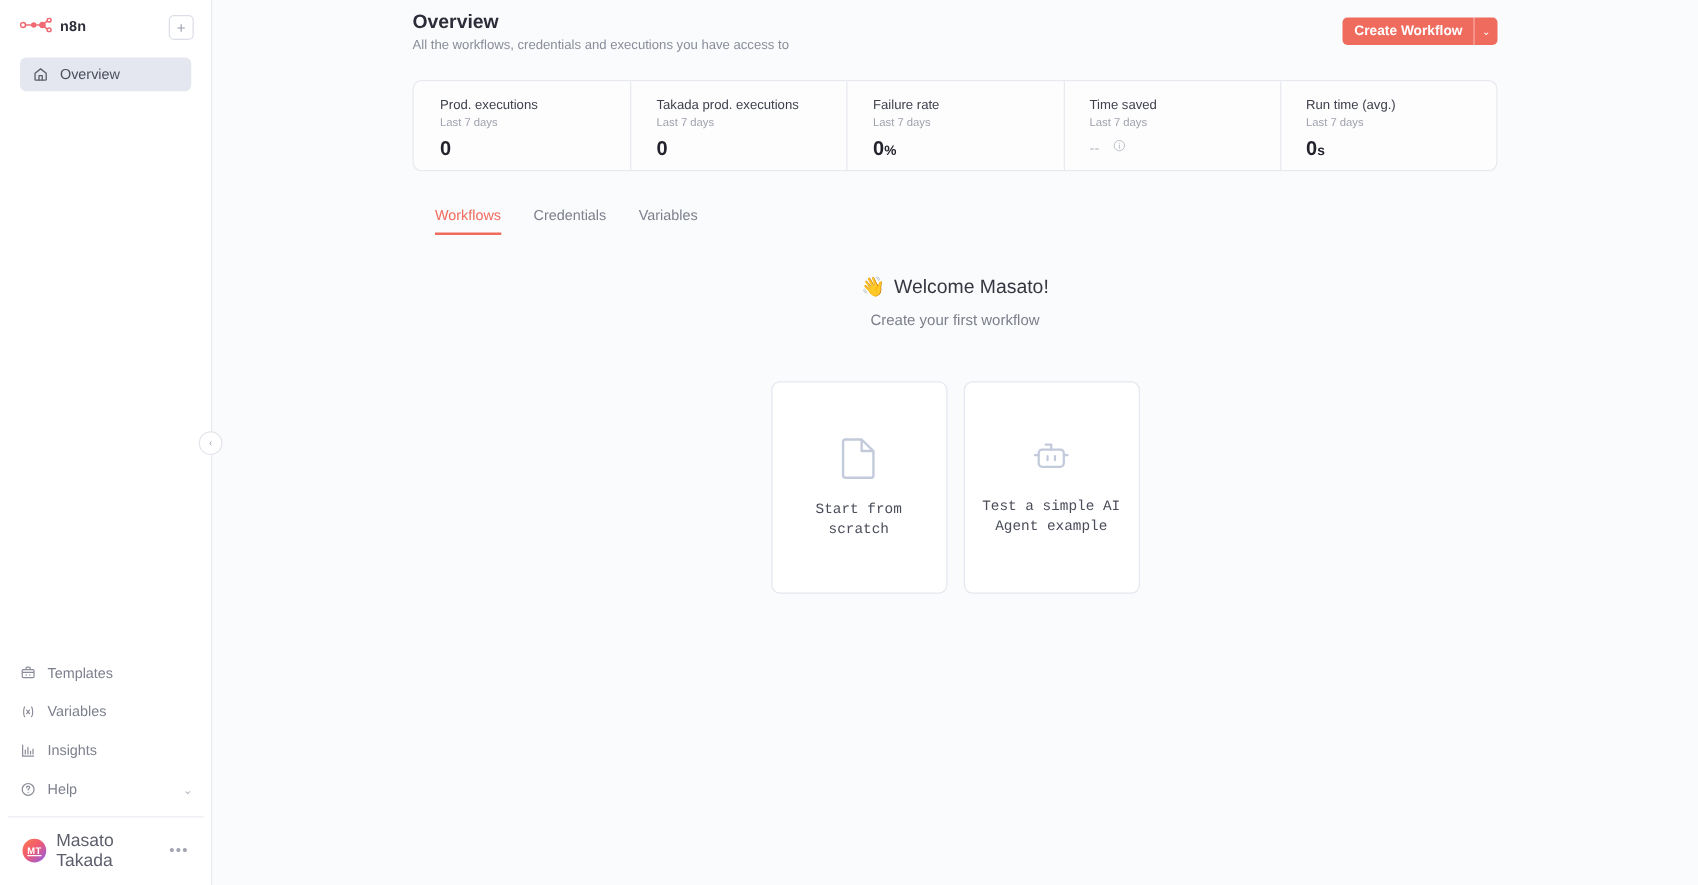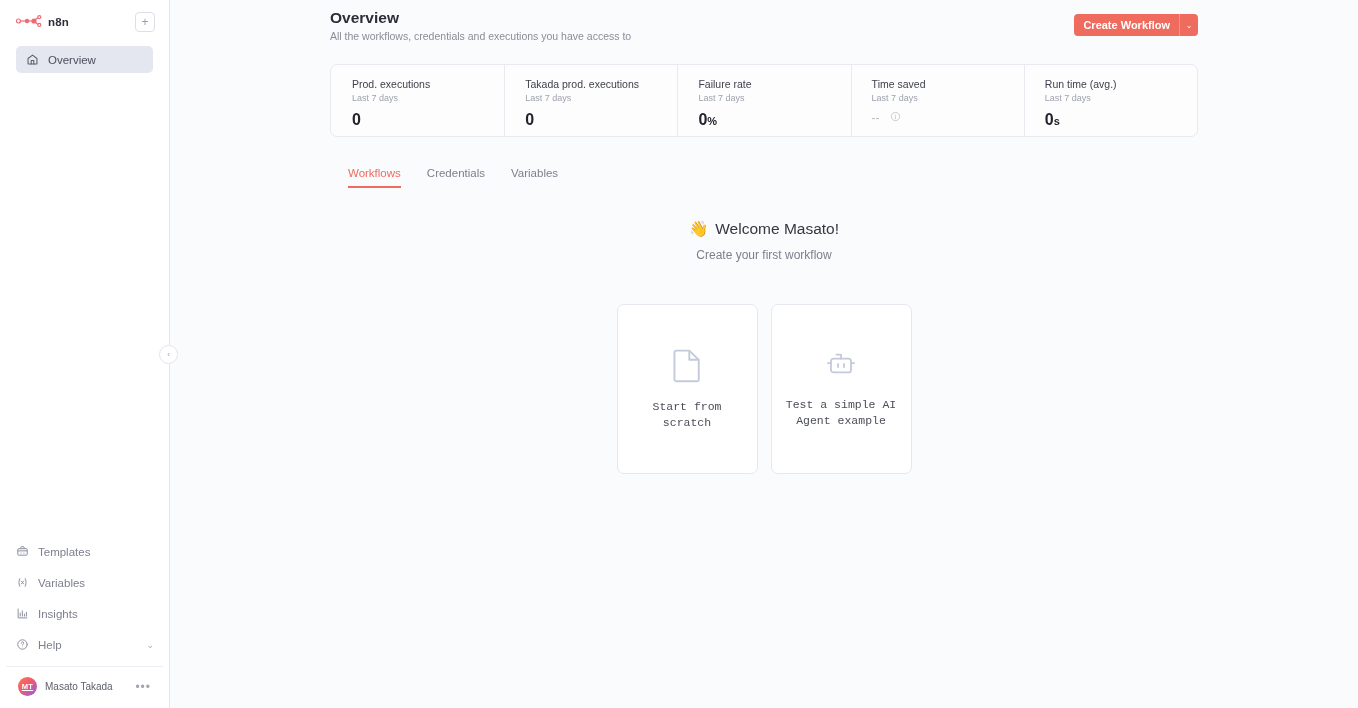--- a/index.html
+++ b/index.html
@@ -51,21 +51,21 @@
     border-top: 1px solid #eceef3;
     padding: 10px 12px 12px 12px; margin-top: 6px; cursor: pointer;
   }
   .avatar {
     width: 19px; height: 19px; border-radius: 50%;
     background: linear-gradient(135deg,#ff7a4d 0%, #f05a6e 45%, #8d5cf0 100%);
     color: #fff; font-size: 7.5px; font-weight: 700;
     display: flex; align-items: center; justify-content: center;
     flex: 0 0 19px; letter-spacing: .3px; text-decoration: underline;
   }
-  .user-name { font-size: 10px; color: #5c5f6b; }
+  .user-name { font-size: 14px; color: #5c5f6b; }
   .user-dots { margin-left: auto; color: #a3a6b2; font-size: 12px; letter-spacing: 1px; }
 
   .collapse-btn {
     position: absolute; left: 159px; top: 345px;
     width: 19px; height: 19px; border-radius: 50%;
     background: #fff; border: 1px solid #e4e6ec;
     display: flex; align-items: center; justify-content: center;
     font-size: 8px; color: #9a9ead; cursor: pointer; z-index: 5;
   }
 

